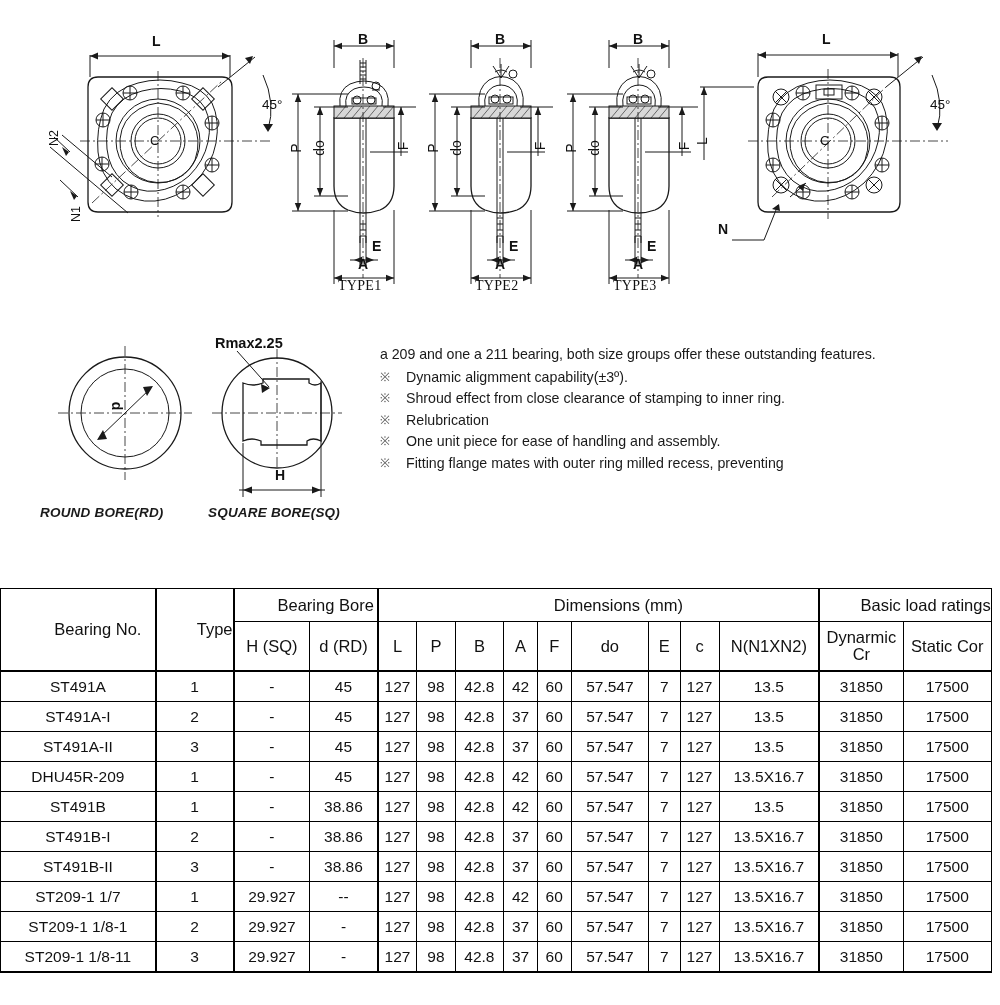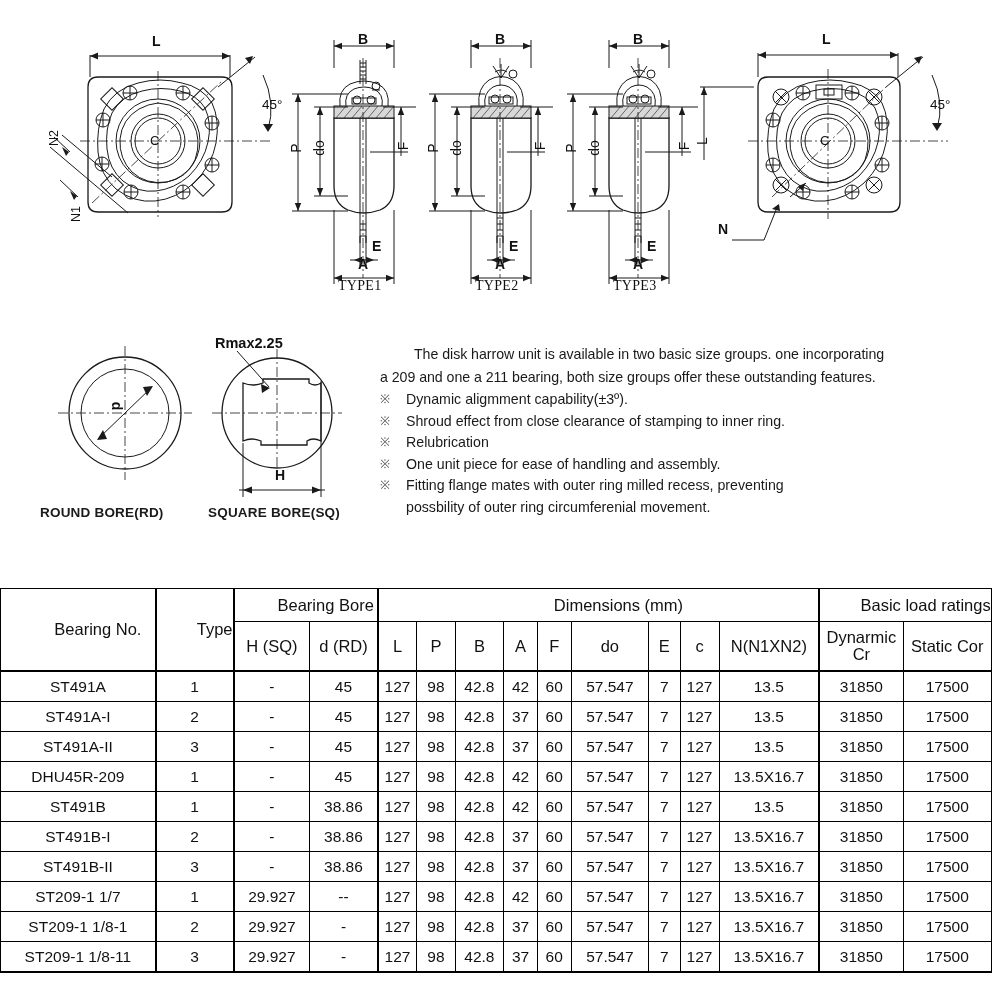--- a/index.html
+++ b/index.html
@@ -22,21 +22,21 @@
   
   #desc-block{position:absolute;left:396px;top:344px;width:600px;}
   #desc-block p{margin:0 0 1px 0;font-size:14.2px;line-height:21.5px;letter-spacing:-0.05px;}
   #desc-block p.indent{text-indent:18px;}
   .feat{display:flex;align-items:flex-start;margin:0;font-size:14.2px;line-height:21.5px;}
   .feat .mk{width:26px;flex:0 0 26px;color:#555;font-size:12px;line-height:21.5px;}
   .feat .ft{flex:1;}
   .cont{margin-left:26px;font-size:14.2px;line-height:21.5px;}
 
   
-  .cap{position:absolute;font-size:13.5px;font-weight:bold;letter-spacing:.2px;}
+  .cap{position:absolute;font-size:13.5px;font-weight:bold;letter-spacing:.2px;font-style:italic;}
   .typecap{position:absolute;font-size:14px;letter-spacing:.3px;color:#111;font-family:Liberation Serif, serif;}
 
   
   #spec-table{
     position:absolute;left:0px;top:588px;width:992px;
     border-collapse:collapse;
     font-size:15px;
   }
   #spec-table th,#spec-table td{
     border:1px solid #000;
@@ -562,21 +562,20 @@
         <polygon points="48,155 57,151.5 57,158.5" fill="#1a1a1a" stroke="none"></polygon>
         <polygon points="126,155 117,151.5 117,158.5" fill="#1a1a1a" stroke="none"></polygon>
       </g>
     </svg>
     <div class="lbl lbl-b" style="left:20px;top:0px;font-size:14.5px;">Rmax2.25</div>
     <div class="lbl lbl-b" style="left:80px;top:132px;font-size:14px;">H</div>
     <div class="cap" style="left:13px;top:170px;">SQUARE BORE(SQ)</div>
   </div>
 
   <div id="desc-block">
-    <p class="indent">The disk harrow unit is available in two basic size groups. one incorporating</p>
     <p style="margin-left:-16px;">a 209 and one a 211 bearing, both size groups offer these outstanding features.</p>
     <div class="feat" style="margin-left:-16px;">
       <span class="mk">※</span>
       <span class="ft">Dynamic aligmment capability(±3º).</span>
     </div>
     <div class="feat" style="margin-left:-16px;">
       <span class="mk">※</span>
       <span class="ft">Shroud effect from close clearance of stamping to inner ring.</span>
     </div>
     <div class="feat" style="margin-left:-16px;">
@@ -584,21 +583,20 @@
       <span class="ft">Relubrication</span>
     </div>
     <div class="feat" style="margin-left:-16px;">
       <span class="mk">※</span>
       <span class="ft">One unit piece for ease of handling and assembly.</span>
     </div>
     <div class="feat" style="margin-left:-16px;">
       <span class="mk">※</span>
       <span class="ft">Fitting flange mates with outer ring milled recess, preventing</span>
     </div>
-    <div class="cont" style="margin-left:10px;">possbility of outer ring circumferenial movement.</div>
   </div>
 
   <table id="spec-table">
     <colgroup>
       <col style="width:160px">
         <col style="width:52px">
       <col style="width:78px">
         <col style="width:70px">
       <col style="width:40px">
         <col style="width:40px">

